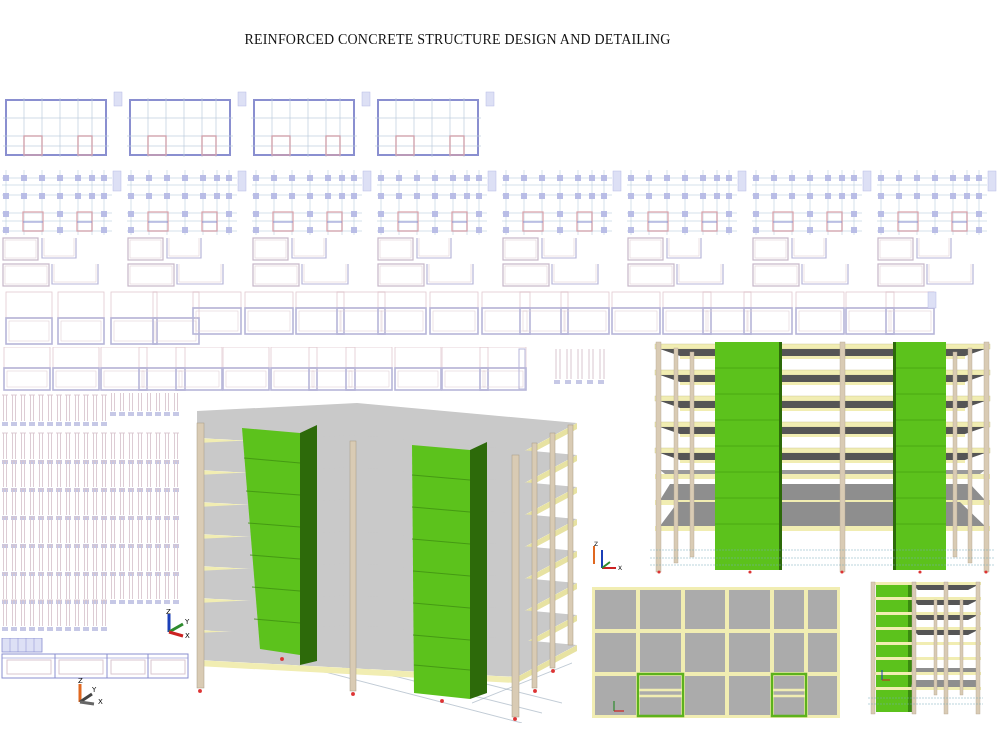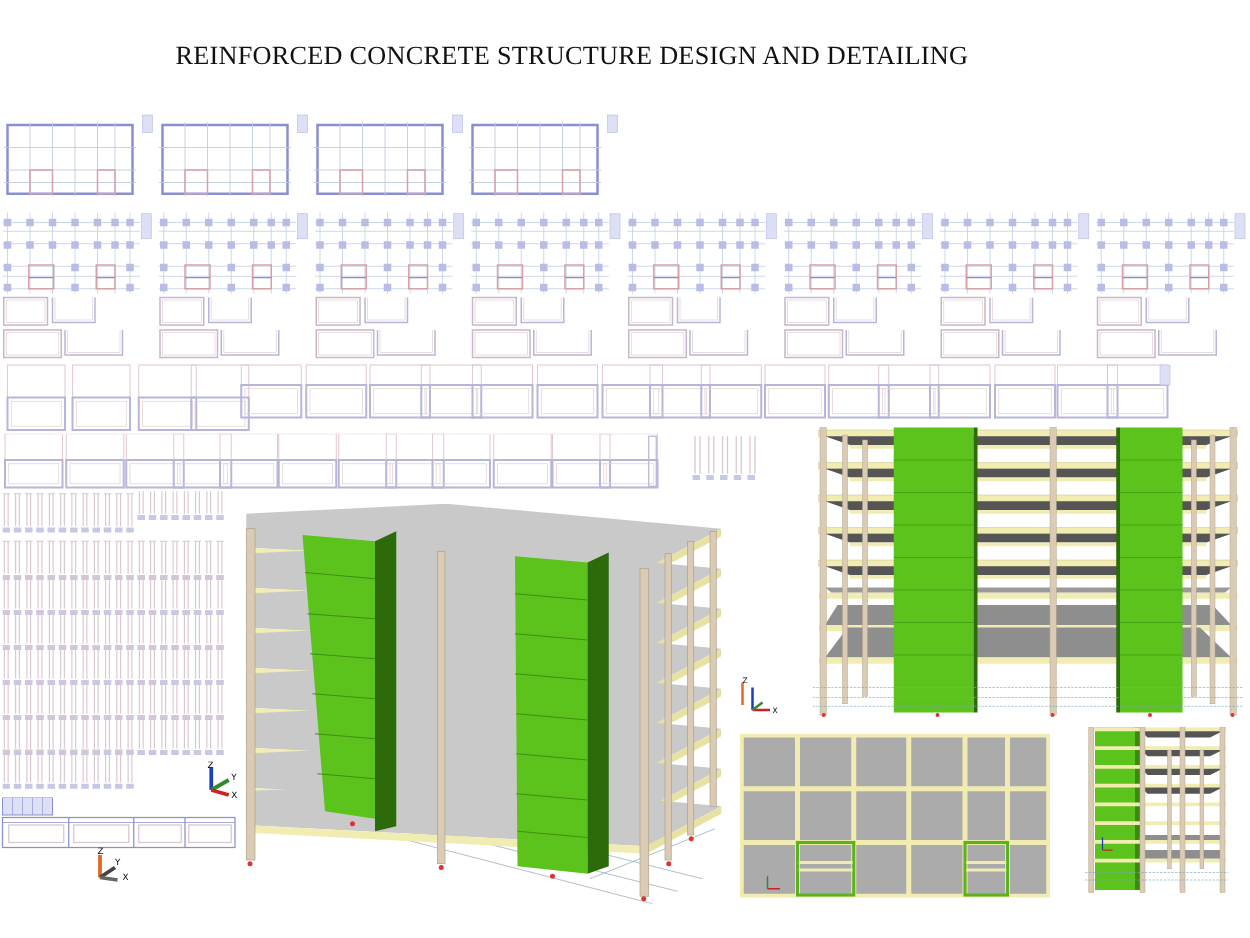--- a/index.html
+++ b/index.html
@@ -1,20 +1,20 @@
 <!DOCTYPE html>
 <html><head>
 <meta charset="utf-8">
 <style>
   * { box-sizing: border-box; margin: 0; padding: 0; }
   html, body { width: 1000px; height: 750px; background: #ffffff; overflow: hidden; }
   body { position: relative; font-family: "Liberation Serif", serif; }
   .title {
     position: absolute; left: 0; top: 32px; width: 915px; text-align: center;
-    font-family: "Liberation Serif", "DejaVu Serif", serif; font-size: 21px; color: #111; letter-spacing: 0.2px;
+    font-family: "Liberation Serif", "DejaVu Serif", serif; font-size: 14px; color: #111; letter-spacing: 0.2px;
   }
   .abs { position: absolute; }
   svg { display: block; }
 </style>
 </head>
 <body>
 
 <div class="title">REINFORCED CONCRETE STRUCTURE DESIGN AND DETAILING</div>
 
 <div class="abs" style="left:0;top:88px;">

